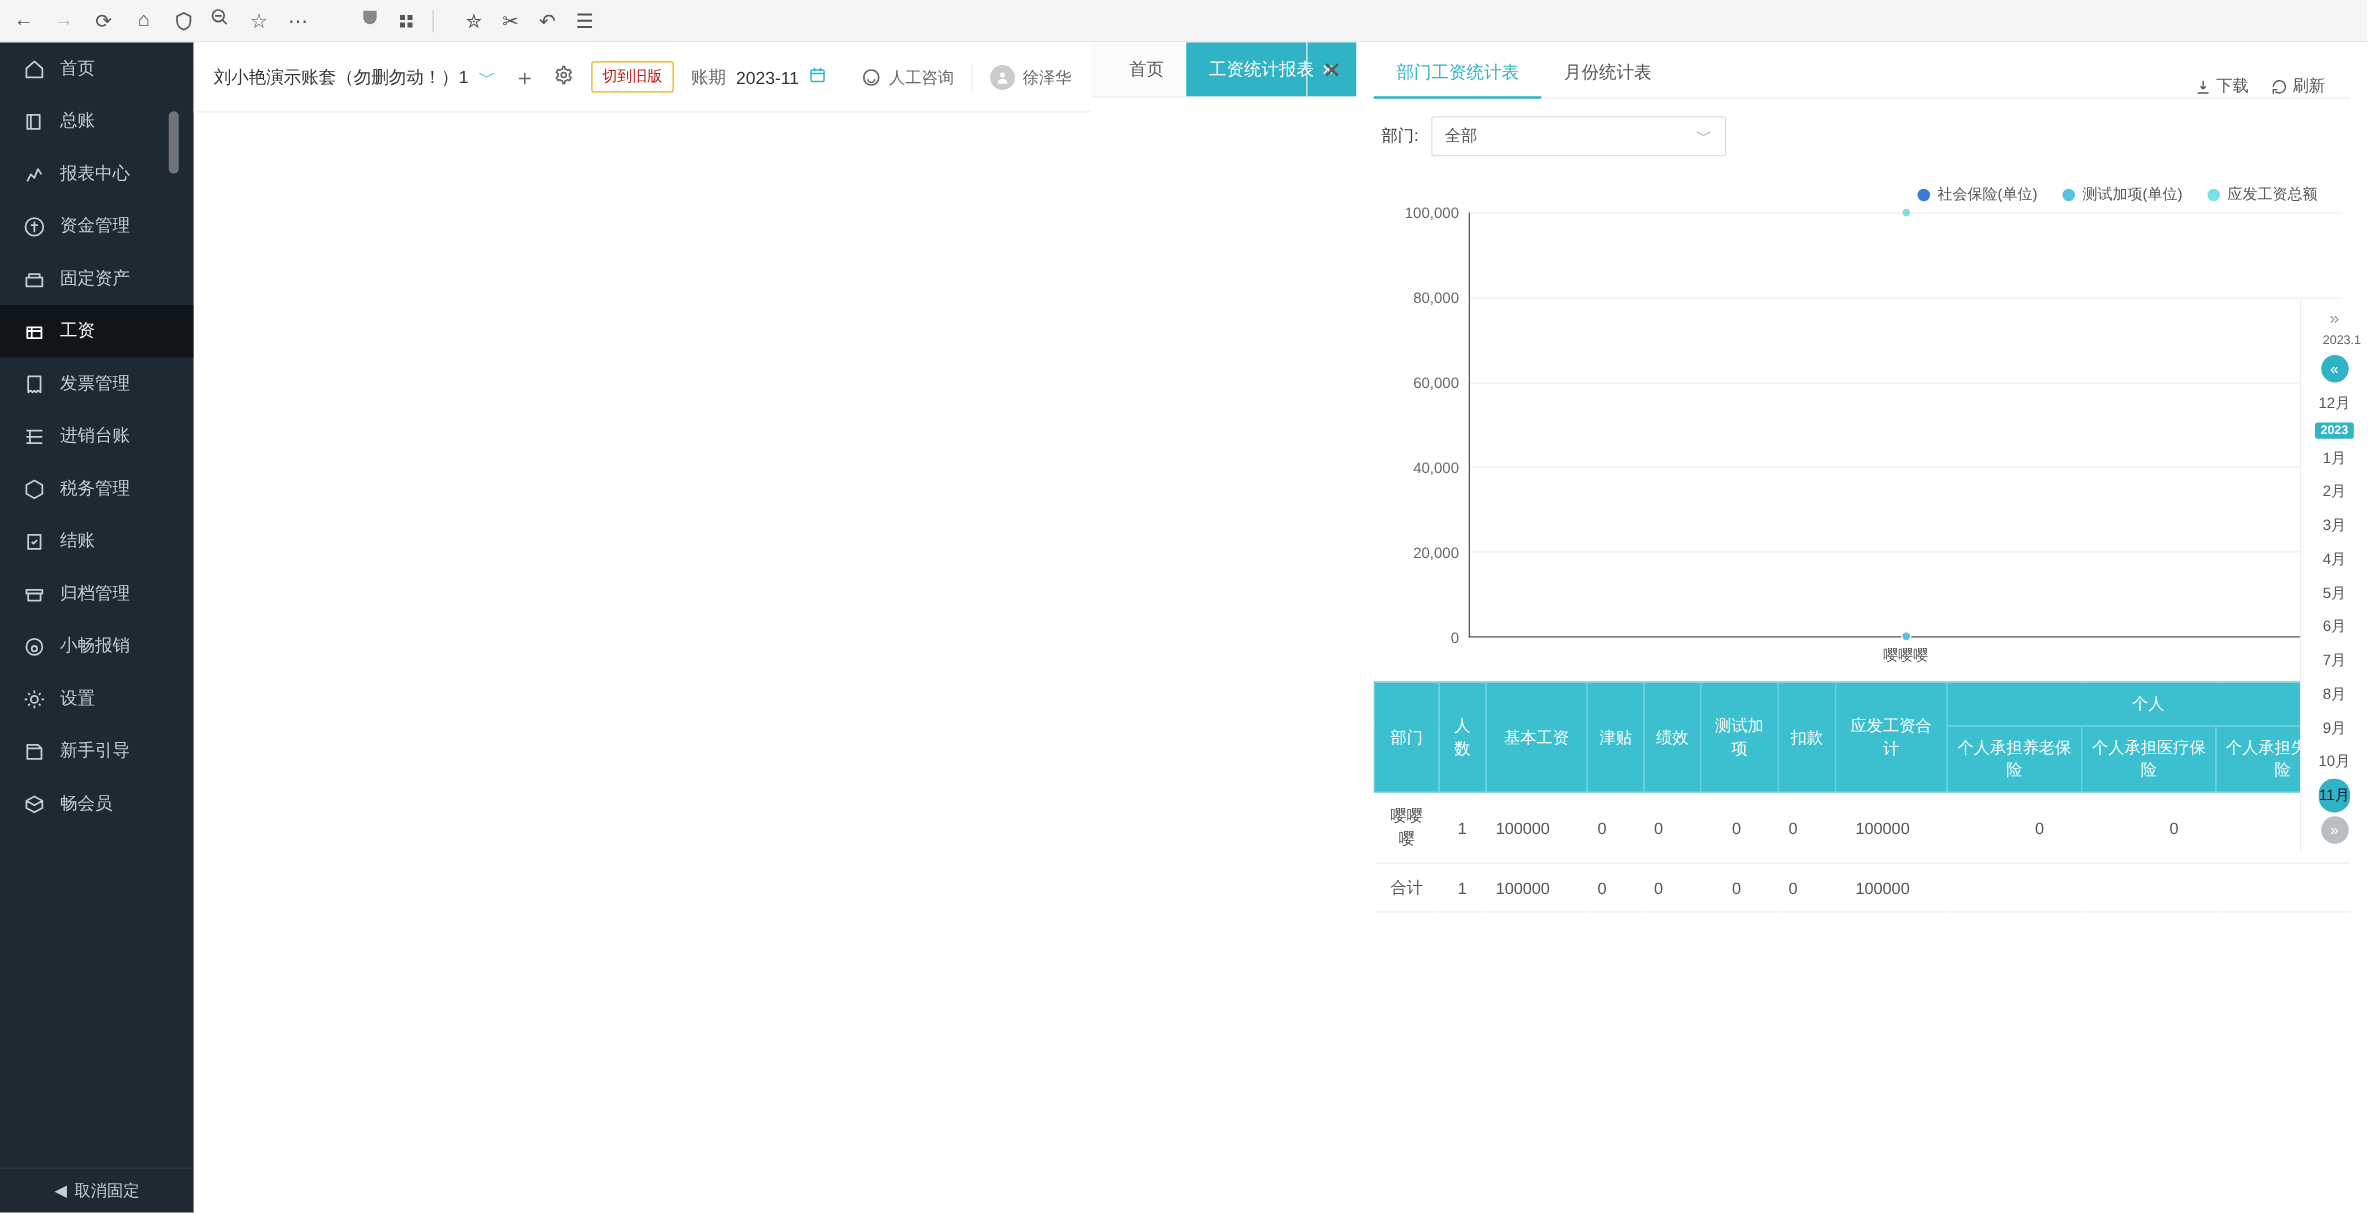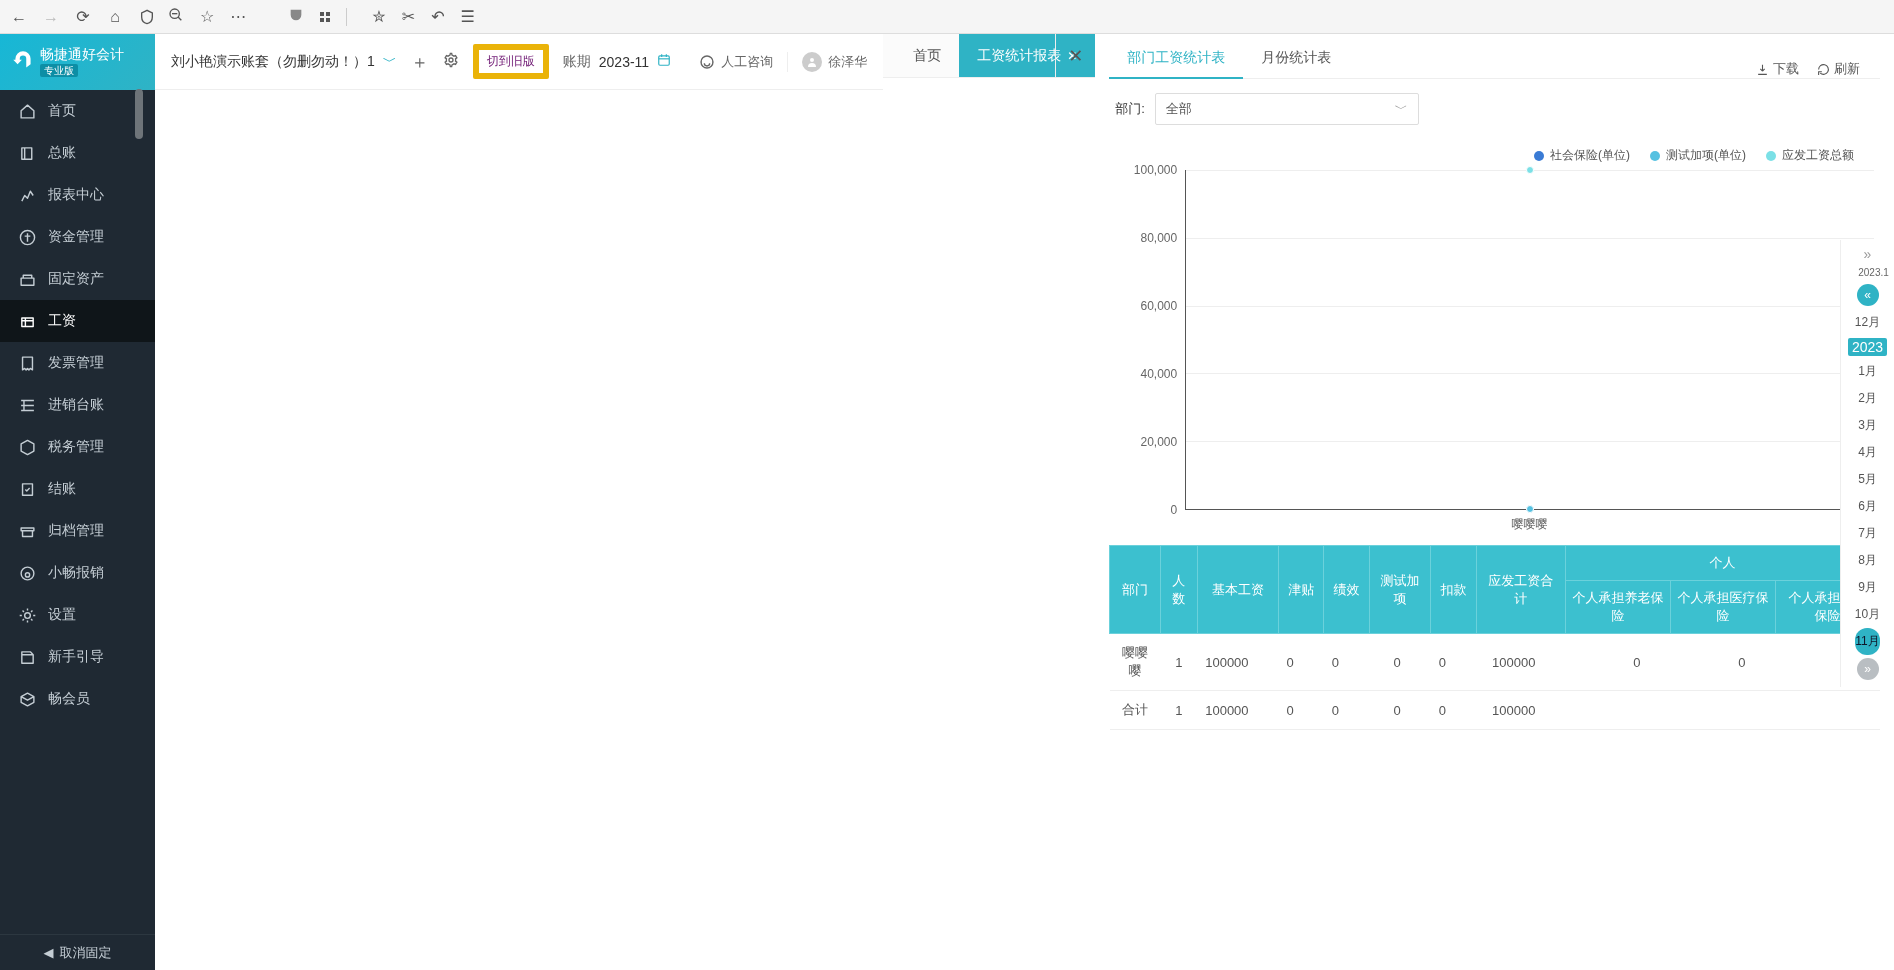--- a/index.html
+++ b/index.html
@@ -27,21 +27,21 @@
   .menu-item .mi-icon { width:18px; height:18px; display:flex; align-items:center; justify-content:center; }
   .sidebar-footer { height:36px; display:flex; align-items:center; justify-content:center; gap:6px; color:#c4cdd4; font-size:13px; border-top:1px solid #2c3740;}
   .scrollhint { position:absolute; left:135px; top:55px; width:8px; height:50px; background:#6e7479; border-radius:4px;}
   
   
   .main { flex:1; display:flex; flex-direction:row; background:#fff; }
   .topbar { height:56px; background:#fff; border-bottom:1px solid #eee; display:flex; align-items:center; padding:0 16px; gap:14px;}
   .account-sel { color:#333; font-size:14px; display:flex; align-items:center; gap:8px;}
   .account-sel .chev { color:#2fb3c5; }
   .icon-btn { color:#666; cursor:pointer; }
-  .old-ver { border:6px solid #eab308; padding:3px 8px; font-size:12px; color:#701a75; border-radius:2px;}
+  .old-ver { border:1px solid #eab308; padding:3px 8px; font-size:12px; color:#b91c1c; border-radius:2px;}
   .period { display:flex; align-items:center; gap:8px; color:#666; font-size:14px;}
   .period .date { color:#333;}
   .period .cal { color:#2fb3c5;}
   .top-spacer { flex:1;}
   .support { display:flex; align-items:center; gap:6px; color:#666; font-size:13px;}
   .divider { width:1px; height:20px; background:#eee;}
   .user { display:flex; align-items:center; gap:6px; color:#666; font-size:13px;}
   .user .avatar { width:20px;height:20px;border-radius:50%;background:#ccc;display:flex;align-items:center;justify-content:center;color:#fff;font-size:12px;}
   
   
@@ -55,21 +55,21 @@
   .content { flex:1; overflow:auto; background:#fff; padding:0 14px 10px 14px; }
   .subtabs-wrap { display:flex; align-items:flex-end; border-bottom:1px solid #eee;font-family:Liberation Serif, serif;}
   .subtabs { display:flex; height:44px; align-items:flex-end; }
   .subtab { padding:10px 18px 10px 18px; font-size:14px; color:#555; cursor:pointer; position:relative; bottom:-1px; border-bottom:2px solid transparent;}
   .subtab.active { color:#2fb3c5; border-bottom:2px solid #2fb3c5;}
   .subbar-actions { margin-left:auto; display:flex; gap:18px; color:#555; font-size:13px; padding-right:20px;}
   .subbar-actions span { cursor:pointer; display:flex; align-items:center; gap:4px;}
   
   .filter-row { display:flex; align-items:center; gap:10px; padding:14px 6px 6px 6px;}
   .filter-row label { font-size:13px; color:#333;}
-  .select { width:264px; height:32px; border:1px solid #ddd; border-radius:2px; display:flex; align-items:center; justify-content:space-between; padding:0 10px; color:#555; background:#fff; cursor:pointer;}
+  .select { width:236px; height:32px; border:1px solid #ddd; border-radius:2px; display:flex; align-items:center; justify-content:space-between; padding:0 10px; color:#555; background:#fff; cursor:pointer;}
   
   
   .chart-wrap { margin:10px 6px 6px 6px; position:relative; }
   .legend { display:flex; justify-content:flex-end; gap:20px; font-size:12px; color:#555; padding:6px 20px;}
   .legend .lg { display:flex; align-items:center; gap:6px;}
   .legend .dot { width:10px;height:10px;border-radius:50%;}
   .chart-area { display:flex; height:340px; }
   .y-ticks { width:70px; position:relative; }
   .y-tick { position:absolute; right:8px; font-size:12px; color:#666; transform:translateY(-50%);}
   .plot { flex:1; position:relative; border-left:1px solid #555; border-bottom:1px solid #555;}
@@ -81,21 +81,21 @@
   
   table { width:100%; border-collapse:collapse; margin-top:12px; font-size:13px;}
   thead th { background:#3cc0cf; color:#fff; font-weight:normal; padding:8px 6px; border:1px solid #6bd1db; text-align:center;}
   thead th.group { background:#3cc0cf;}
   tbody td { padding:10px 8px; text-align:center; border-bottom:1px solid #eee; color:#555;}
   tbody td.num { text-align:right; padding-right:30px;}
   
   
   .month-rail { position:fixed; right:0; top:240px; width:54px; background:#fff; border-left:1px solid #eee; display:flex; flex-direction:column; align-items:center; padding:4px 0; z-index:5;}
   .month-rail .yr { font-size:10px; color:#666; padding:3px 0;margin-left:12px;}
-  .month-rail .yrbadge { background:#2fb3c5; color:#fff; font-size:14px; padding:1px 4px; border-radius:2px; margin:2px 0;}
+  .month-rail .yrbadge { background:#2fb3c5; color:#fff; font-size:10px; padding:1px 4px; border-radius:2px; margin:2px 0;font-weight:bold;}
   .month-rail .m { font-size:12px; color:#555; padding:5px 0; width:100%; text-align:center; cursor:pointer;}
   .month-rail .m.sel { background:#2fb3c5; color:#0f172a; border-radius:12px;}
   .month-rail .arrow { width:22px; height:22px; border-radius:50%; background:#2fb3c5; color:#fff; display:flex; align-items:center; justify-content:center; font-size:12px; margin:3px 0; cursor:pointer;}
   .month-rail .chev-btn { color:#999; font-size:14px; padding:2px; cursor:pointer;}
 </style>
 </head>
 <body>
 
 <div class="browser-bar">
   <div class="nav-btn">←</div>
@@ -131,29 +131,20 @@
     <span>✮</span>
     <span>✂</span>
     <span>↶</span>
     <span>☰</span>
   </div>
 </div>
 
 <div class="app">
 
   <div class="sidebar">
-    <div class="logo">
-      <svg width="26" height="26" viewBox="0 0 24 24" fill="#fff">
-          <path d="M12 2a7 7 0 0 0-7 7v1H3l4 4 4-4H9V9a3 3 0 1 1 6 0v8l4-3V9a7 7 0 0 0-7-7z"></path>
-        </svg>
-      <div class="logo-text">
-        <span>畅捷通好会计</span>
-        <span class="sub">专业版</span>
-      </div>
-    </div>
     <div class="menu" id="menu">
         <div class="menu-item">
           <span class="mi-icon">
             <svg width="17" height="17" viewBox="0 0 24 24" fill="none" stroke="currentColor" stroke-width="2" stroke-linejoin="round">
               <path d="M3 11l9-8 9 8v10H3z"></path>
             </svg>
           </span>
           <span>首页</span>
         </div>
         <div class="menu-item">

